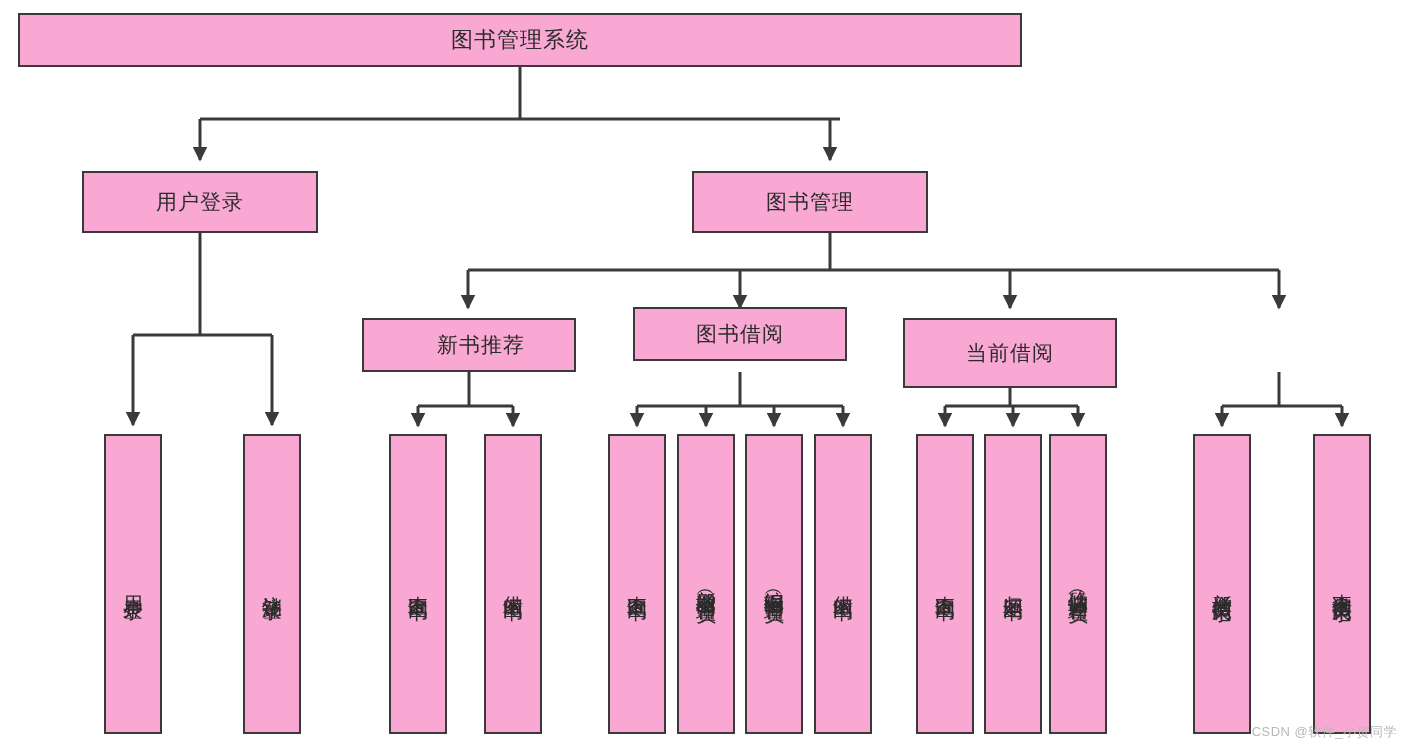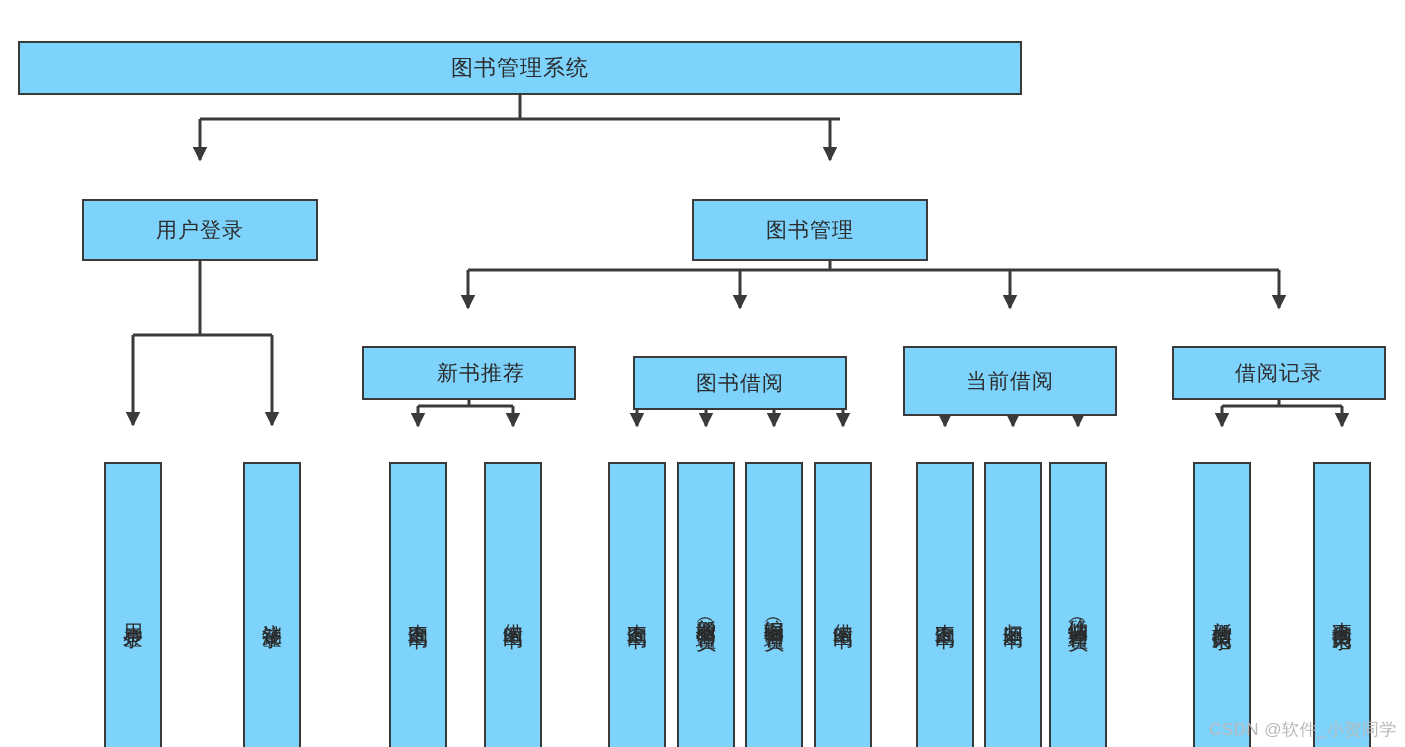--- a/index.html
+++ b/index.html
@@ -23,27 +23,26 @@
     left: 0;
     top: 0;
     width: 1405px;
     height: 747px;
     pointer-events: none;
   }
   .node {
     position: absolute;
     box-sizing: border-box;
     border: 2px solid #3a3a3a;
-    background: #7dd3fc;
+    background: #f9a8d4;
     display: flex;
     align-items: center;
     justify-content: center;
     color: #2b2b2b;
     text-align: center;
-    margin-top: 28px;
   }
   .node.horiz {
     font-size: 21px;
     line-height: 1.2;
     letter-spacing: 1px;
   }
   .node.root {
     font-size: 22px;
     letter-spacing: 1px;
   }
@@ -60,21 +59,21 @@
   .node.vert .vlabel {
     display: block;
     writing-mode: vertical-rl;
     text-orientation: upright;
     white-space: nowrap;
   }
   .watermark {
     position: absolute;
     right: 8px;
     bottom: 6px;
-    font-size: 17px;
+    font-size: 13px;
     color: #b9b9b9;
     letter-spacing: 0.5px;
     white-space: nowrap;
     user-select: none;
   }
 </style>
 </head>
 <body>
 
 <div id="canvas">
@@ -136,28 +135,25 @@
   <div class="node horiz" style="left: 82px; top: 171px; width: 236px; height: 62px;">
       <span>用户登录</span>
     </div>
   <div class="node horiz" style="left: 692px; top: 171px; width: 236px; height: 62px;">
       <span>图书管理</span>
     </div>
 
   <div class="node horiz" style="left: 362px; top: 318px; width: 214px; height: 54px; padding-left: 24px;">
       <span>新书推荐</span>
     </div>
-  <div class="node horiz" style="left: 633px; top: 328px; width: 214px; height: 54px;">
+  <div class="node horiz" style="left: 633px; top: 307px; width: 214px; height: 54px;">
       <span>图书借阅</span>
     </div>
   <div class="node horiz" style="left: 903px; top: 318px; width: 214px; height: 70px;">
       <span>当前借阅</span>
-    </div>
-  <div class="node horiz" style="left: 1172px; top: 318px; width: 214px; height: 54px;">
-      <span>借阅记录</span>
     </div>
 
   <div class="node vert" style="left: 104px; top: 434px; width: 58px; height: 300px;">
       <span class="vlabel">用户登录</span>
     </div>
   <div class="node vert" style="left: 243px; top: 434px; width: 58px; height: 300px;">
       <span class="vlabel">注销登录</span>
     </div>
   <div class="node vert" style="left: 389px; top: 434px; width: 58px; height: 300px;">
       <span class="vlabel">查询图书</span>

